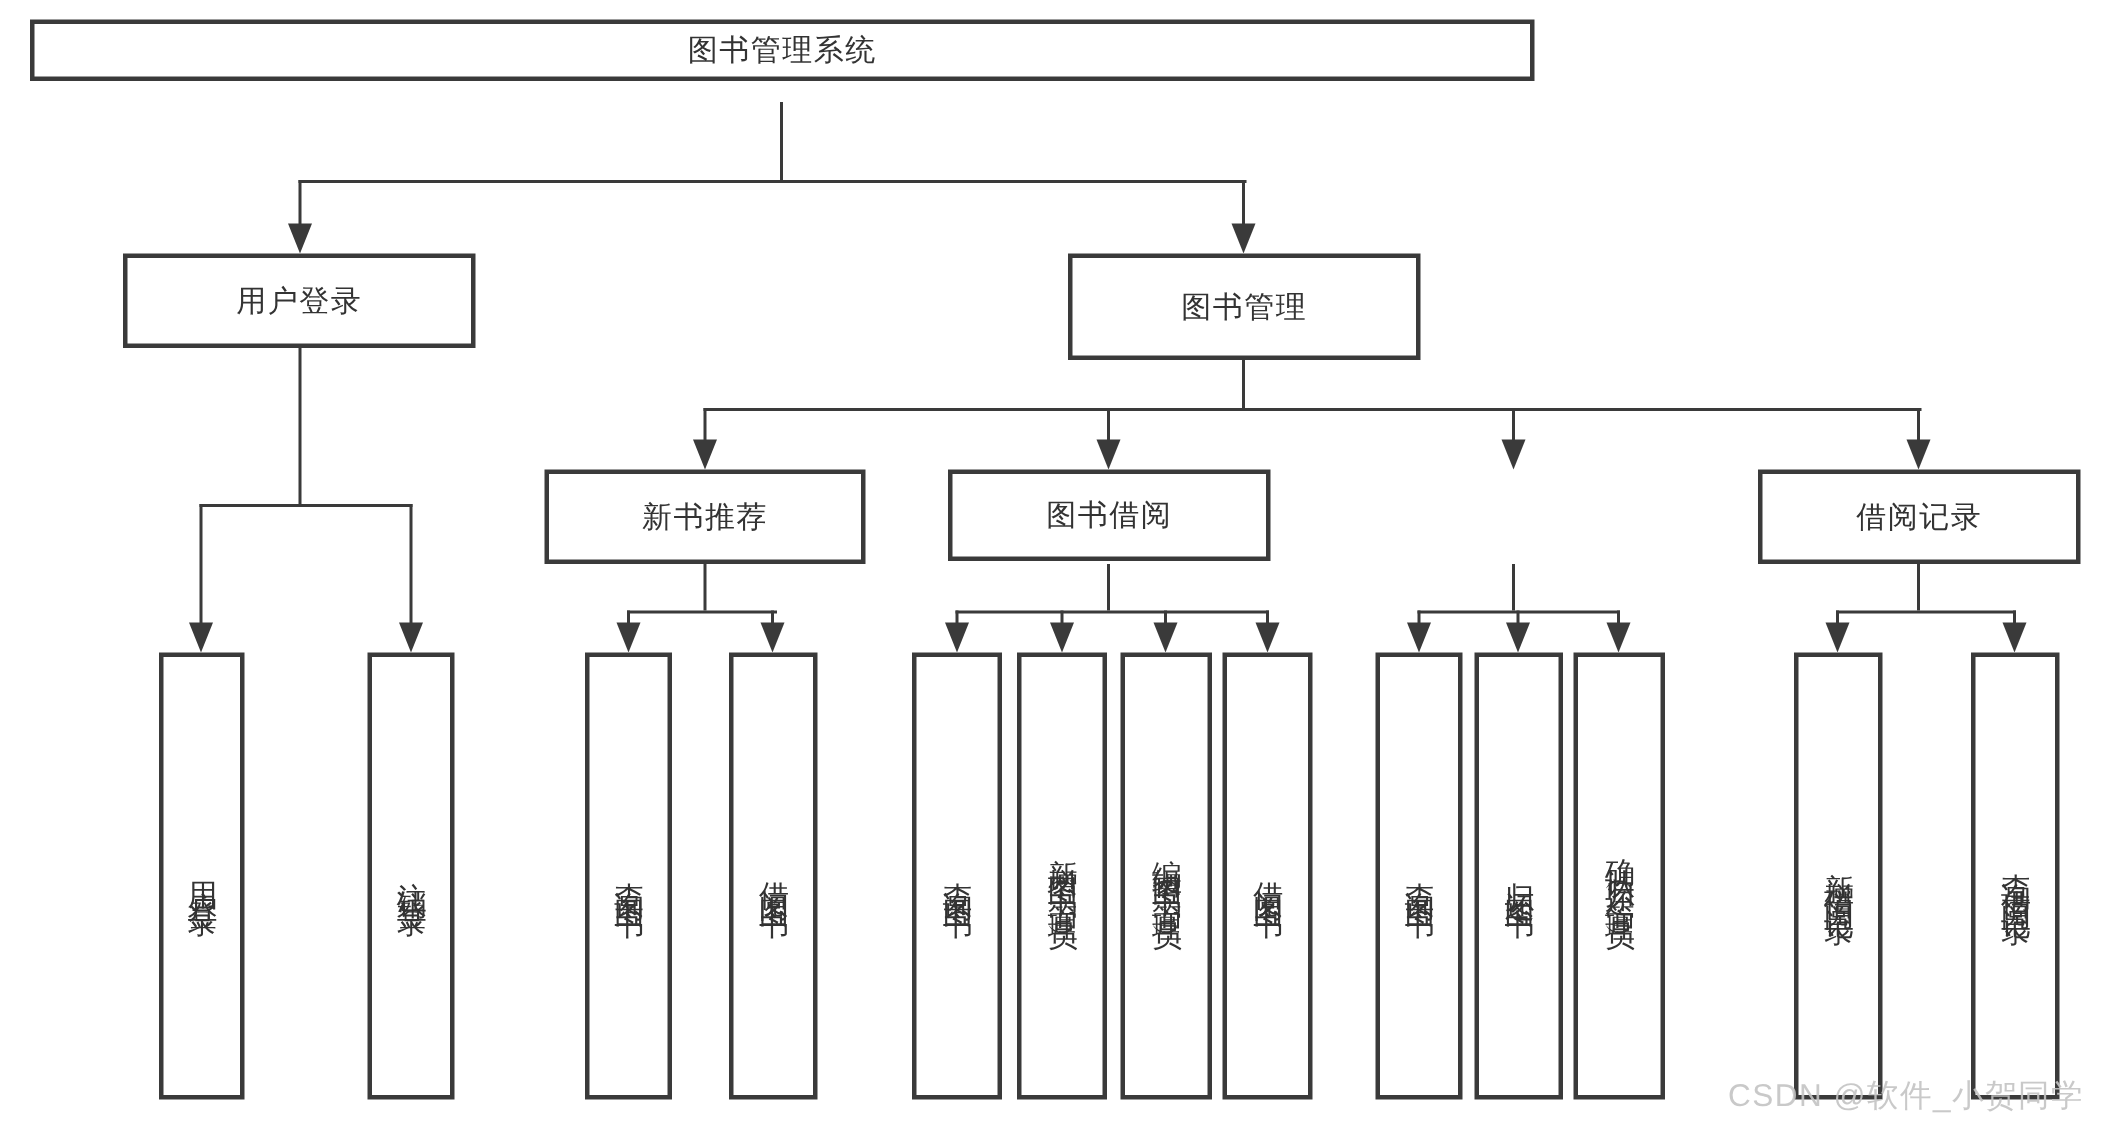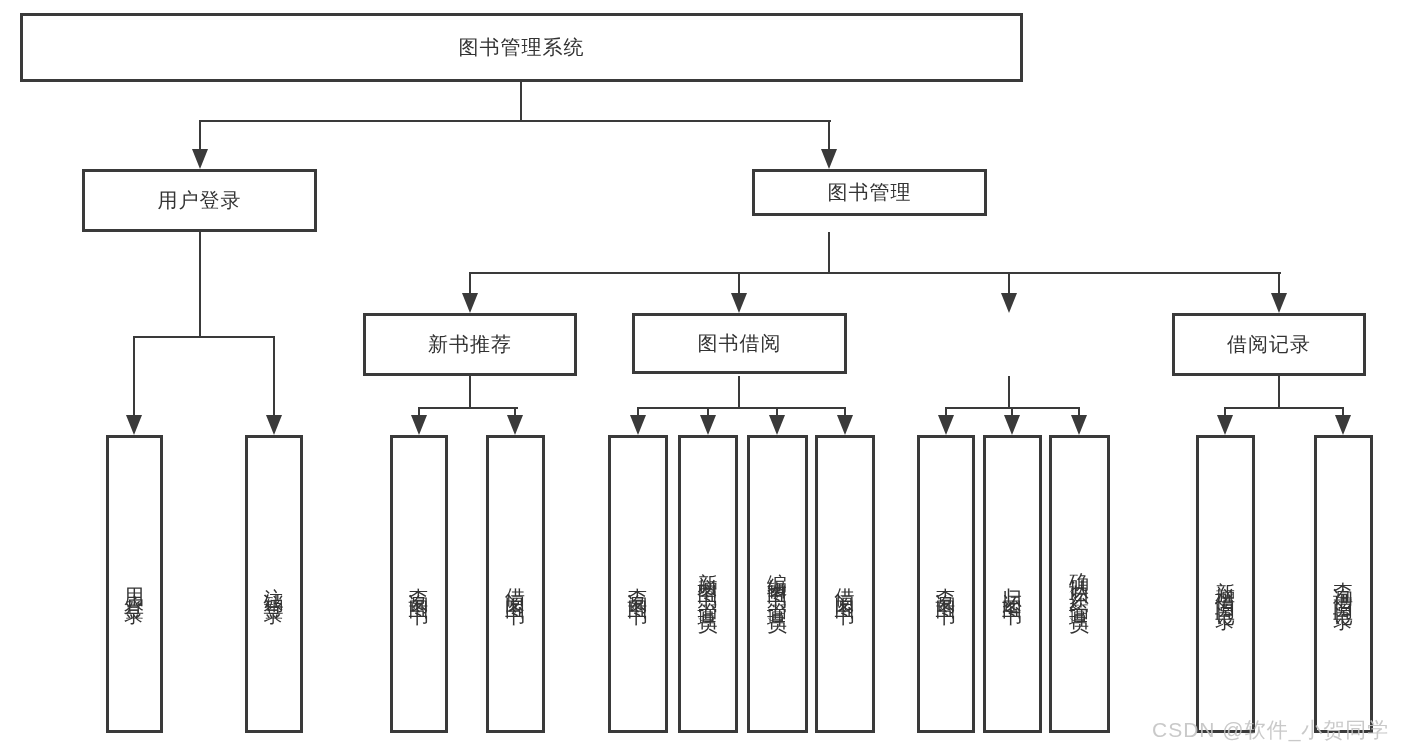--- a/index.html
+++ b/index.html
@@ -26,35 +26,35 @@
   .watermark {
     position:absolute; left:1152px; top:716px; z-index:3;
     font-size:21px; color:rgba(195,195,195,0.9); letter-spacing:1px; white-space:nowrap;
   }
 </style>
 </head>
 <body>
 
 <div class="stage">
 
-  <div class="box h" style="left:20px;top:13px;width:1003px;height:69px">
+  <div class="box h" style="left:20px;top:13px;width:1003px;height:41px">
     <span>图书管理系统</span>
   </div>
 
   <div class="vline" style="left:520px;top:68px;width:2px;height:53px"></div>
   <div class="hline" style="left:199px;top:120px;width:632px;height:2px"></div>
   <div class="vline" style="left:199px;top:120px;width:2px;height:31px"></div>
   <div class="arrow" style="left:192px;top:149px"></div>
   <div class="vline" style="left:828px;top:120px;width:2px;height:31px"></div>
   <div class="arrow" style="left:821px;top:149px"></div>
 
   <div class="box h" style="left:82px;top:169px;width:235px;height:63px">
     <span>用户登录</span>
   </div>
-  <div class="box h" style="left:752px;top:169px;width:235px;height:47px">
+  <div class="box h" style="left:712px;top:169px;width:235px;height:71px">
     <span>图书管理</span>
   </div>
 
   <div class="vline" style="left:199px;top:232px;width:2px;height:104px"></div>
   <div class="hline" style="left:133px;top:336px;width:142px;height:2px"></div>
   <div class="vline" style="left:133px;top:336px;width:2px;height:80px"></div>
   <div class="arrow" style="left:126px;top:415px"></div>
   <div class="vline" style="left:273px;top:336px;width:2px;height:80px"></div>
   <div class="arrow" style="left:266px;top:415px"></div>
 
@@ -68,21 +68,21 @@
   <div class="arrow" style="left:1001px;top:293px"></div>
   <div class="vline" style="left:1278px;top:272px;width:2px;height:22px"></div>
   <div class="arrow" style="left:1271px;top:293px"></div>
 
   <div class="box h" style="left:363px;top:313px;width:214px;height:63px">
     <span>新书推荐</span>
   </div>
   <div class="box h" style="left:632px;top:313px;width:215px;height:61px">
     <span>图书借阅</span>
   </div>
-  <div class="box h" style="left:1172px;top:313px;width:194px;height:63px">
+  <div class="box h" style="left:1172px;top:313px;width:215px;height:63px">
     <span>借阅记录</span>
   </div>
 
   <div class="vline" style="left:469px;top:376px;width:2px;height:31px"></div>
   <div class="hline" style="left:418px;top:407px;width:100px;height:2px"></div>
   <div class="vline" style="left:418px;top:407px;width:2px;height:10px"></div>
   <div class="arrow" style="left:411px;top:415px"></div>
   <div class="vline" style="left:514px;top:407px;width:2px;height:10px"></div>
   <div class="arrow" style="left:507px;top:415px"></div>
 

